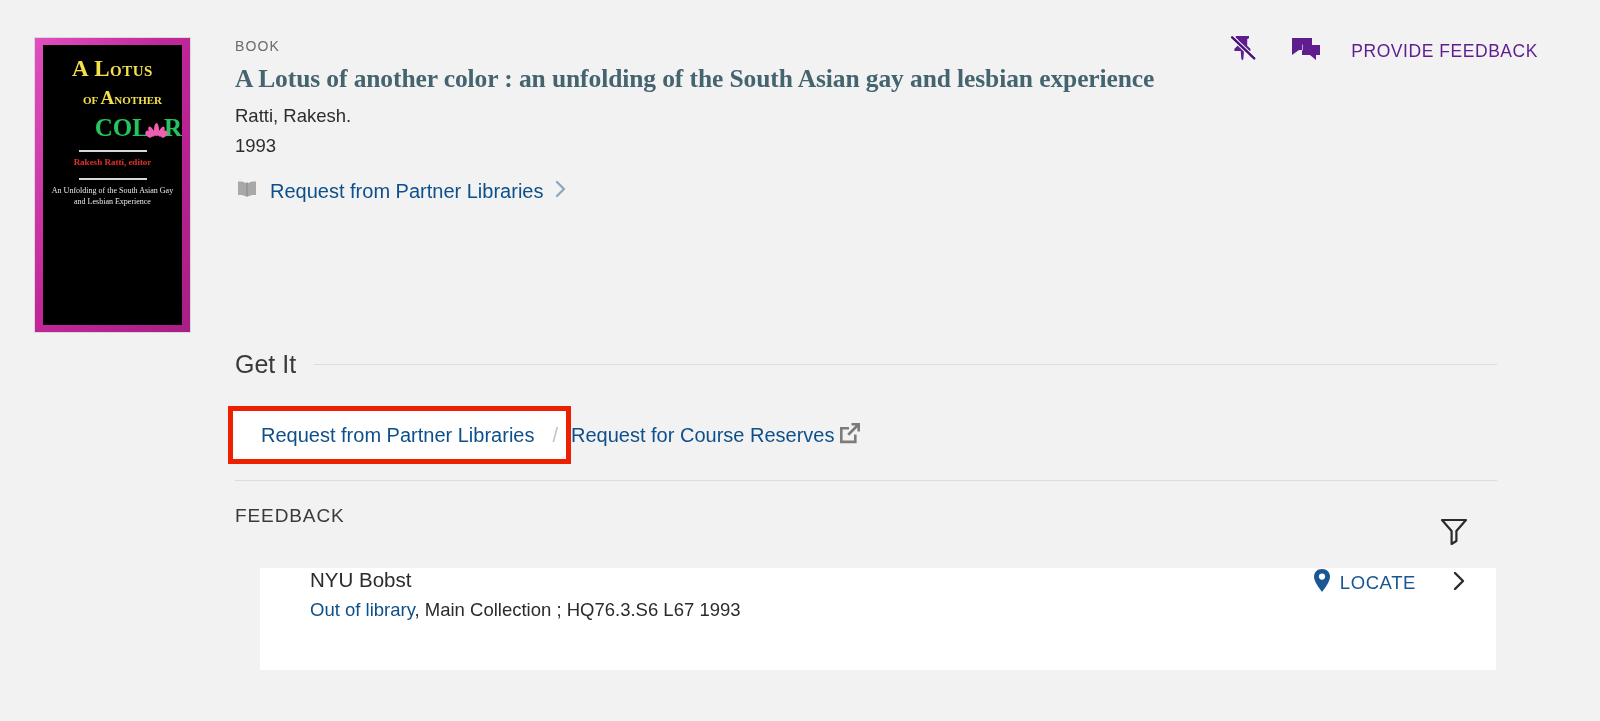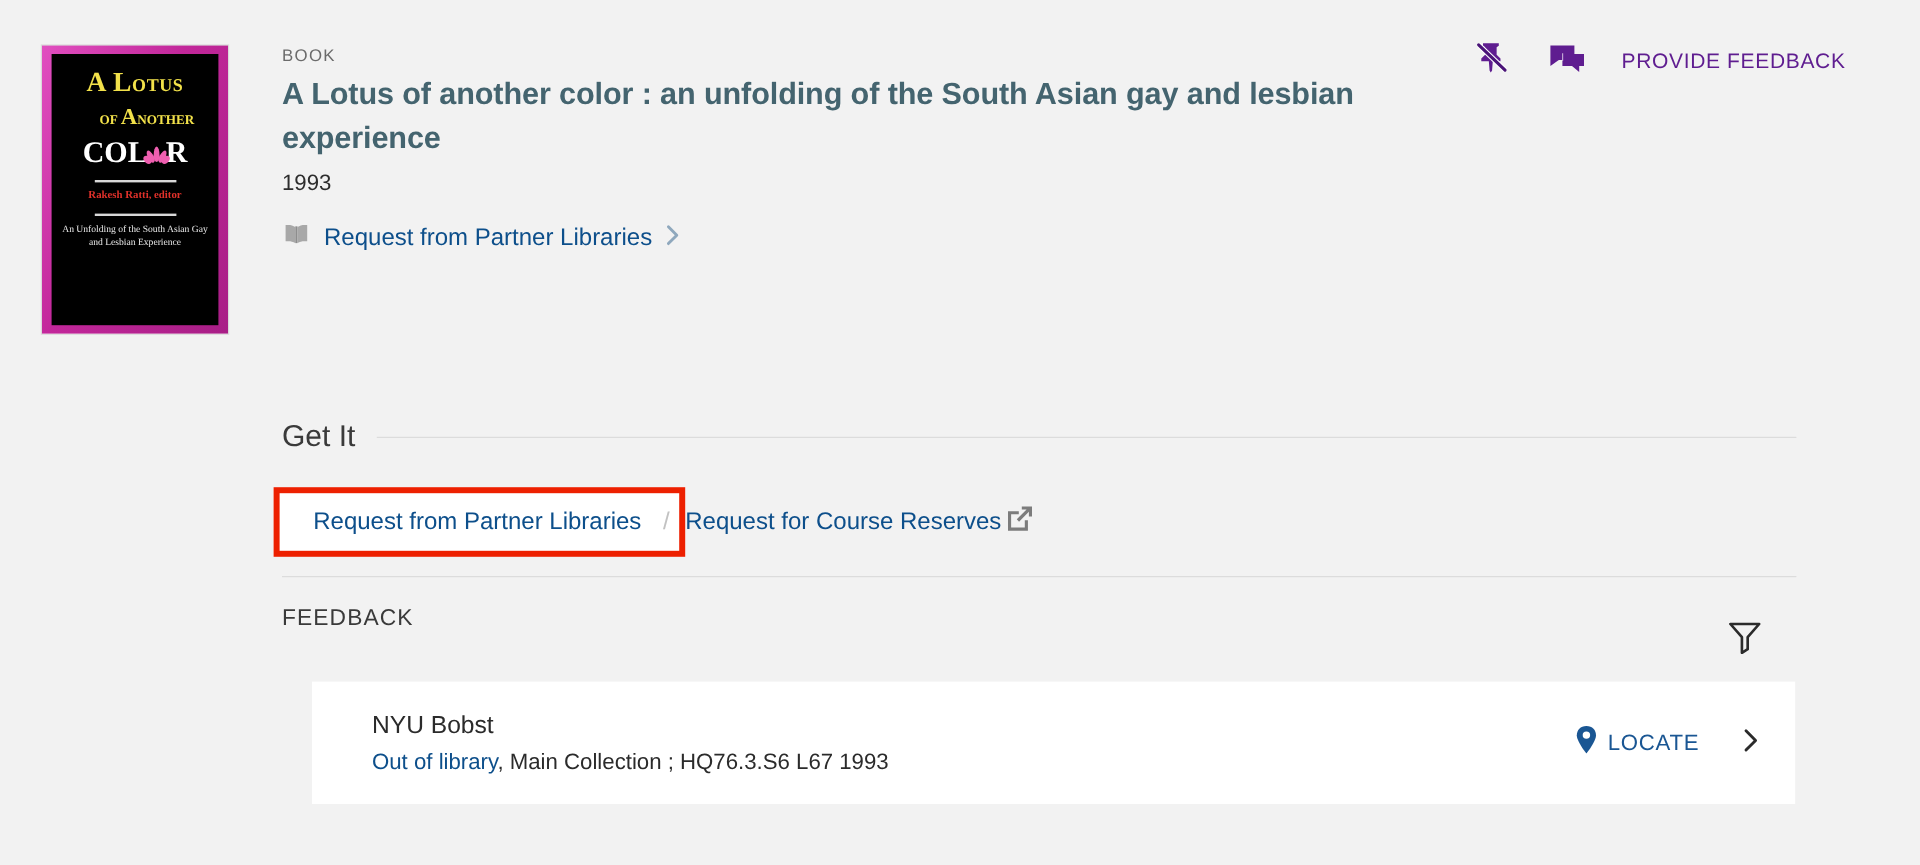--- a/index.html
+++ b/index.html
@@ -23,21 +23,21 @@
     width: 1600px;
     height: 330px;
   }
 
   
   #cover-wrap {
     position: absolute;
     left: 35px;
     top: 38px;
     width: 155px;
-    height: 240px;
+    height: 294px;
   }
   .cover {
     width: 100%;
     height: 100%;
     box-sizing: border-box;
     background: #c9339b;
     background: linear-gradient(115deg,#e14fc0 0%, #c2279a 45%, #a81e86 100%);
     padding: 7px 8px;
     box-shadow: 0 0 0 1px #d9d9d9;
     position: relative;
@@ -65,26 +65,27 @@
     color: #f2e14a;
     font-family: "Liberation Serif", serif;
     font-weight: bold;
     font-size: 19px;
     line-height: 1;
     padding-left: 20px;
   }
   .cov-l2 .sm { font-size: 11px; }
   .cov-l3 {
     margin-top: 8px;
-    color: #ffffff;
+    color: #22c55e;
     font-family: "Liberation Serif", serif;
     font-weight: bold;
     font-size: 25px;
     line-height: 1;
     position: relative;
+    text-align: right;
   }
   .lotus {
     display: inline-block;
     width: 17px;
     height: 15px;
     position: relative;
     top: 2px;
     margin: 0 -1px;
   }
   .lotus span {
@@ -134,20 +135,21 @@
     margin-bottom: 7px;
   }
   .rec-title {
     font-size: 25.5px;
     line-height: 1.42;
     font-weight: bold;
     color: #44646f;
     letter-spacing: -0.1px;
     margin: 0 0 4px 0;
     cursor: pointer;
+    font-family: Liberation Serif, serif;
   }
   .rec-author, .rec-year {
     font-size: 18.5px;
     color: #2d2d2d;
     line-height: 1.63;
   }
   .rec-action {
     margin-top: 18px;
     display: flex;
     align-items: center;
@@ -270,21 +272,21 @@
     margin-right: 28px;
   }
   .loc-card {
     position: absolute;
     left: 25px;
     top: 63px;
     width: 1236px;
     height: 102px;
     background: #ffffff;
     display: flex;
-    align-items: center;
+    align-items: flex-start;
   }
   .loc-info {
     margin-left: 50px;
     flex: 1;
   }
   .loc-name {
     font-size: 20.5px;
     color: #2b2b2b;
     margin-bottom: 7px;
   }
@@ -331,20 +333,21 @@
         <div class="cov-ed">Rakesh Ratti, editor</div>
         <div class="cov-rule"></div>
         <div class="cov-sub">An Unfolding of the South Asian Gay and Lesbian Experience</div>
       </div>
     </div>
   </div>
 
   <div id="rec-text">
     <div class="rec-type">BOOK</div>
     <div class="rec-title">A Lotus of another color : an unfolding of the South Asian gay and lesbian experience</div>
+    <div class="rec-author">Ratti, Rakesh.</div>
     <div class="rec-year">1993</div>
 
     <div class="rec-action">
       <span class="ico-book">
         <svg width="24" height="19" viewBox="0 0 24 19" aria-hidden="true">
           <path d="M11 3.2C9 1.6 6 1.2 3 1.6v13.5c3-.4 6 0 8 1.5V3.2z" fill="#a8a8a8"></path>
           <path d="M13 3.2c2-1.6 5-2 8-1.6v13.5c-3-.4-6 0-8 1.5V3.2z" fill="#a8a8a8"></path>
           <rect x="11.1" y="2.6" width="1.8" height="14" fill="#8d8d8d"></rect>
         </svg>
       </span>

